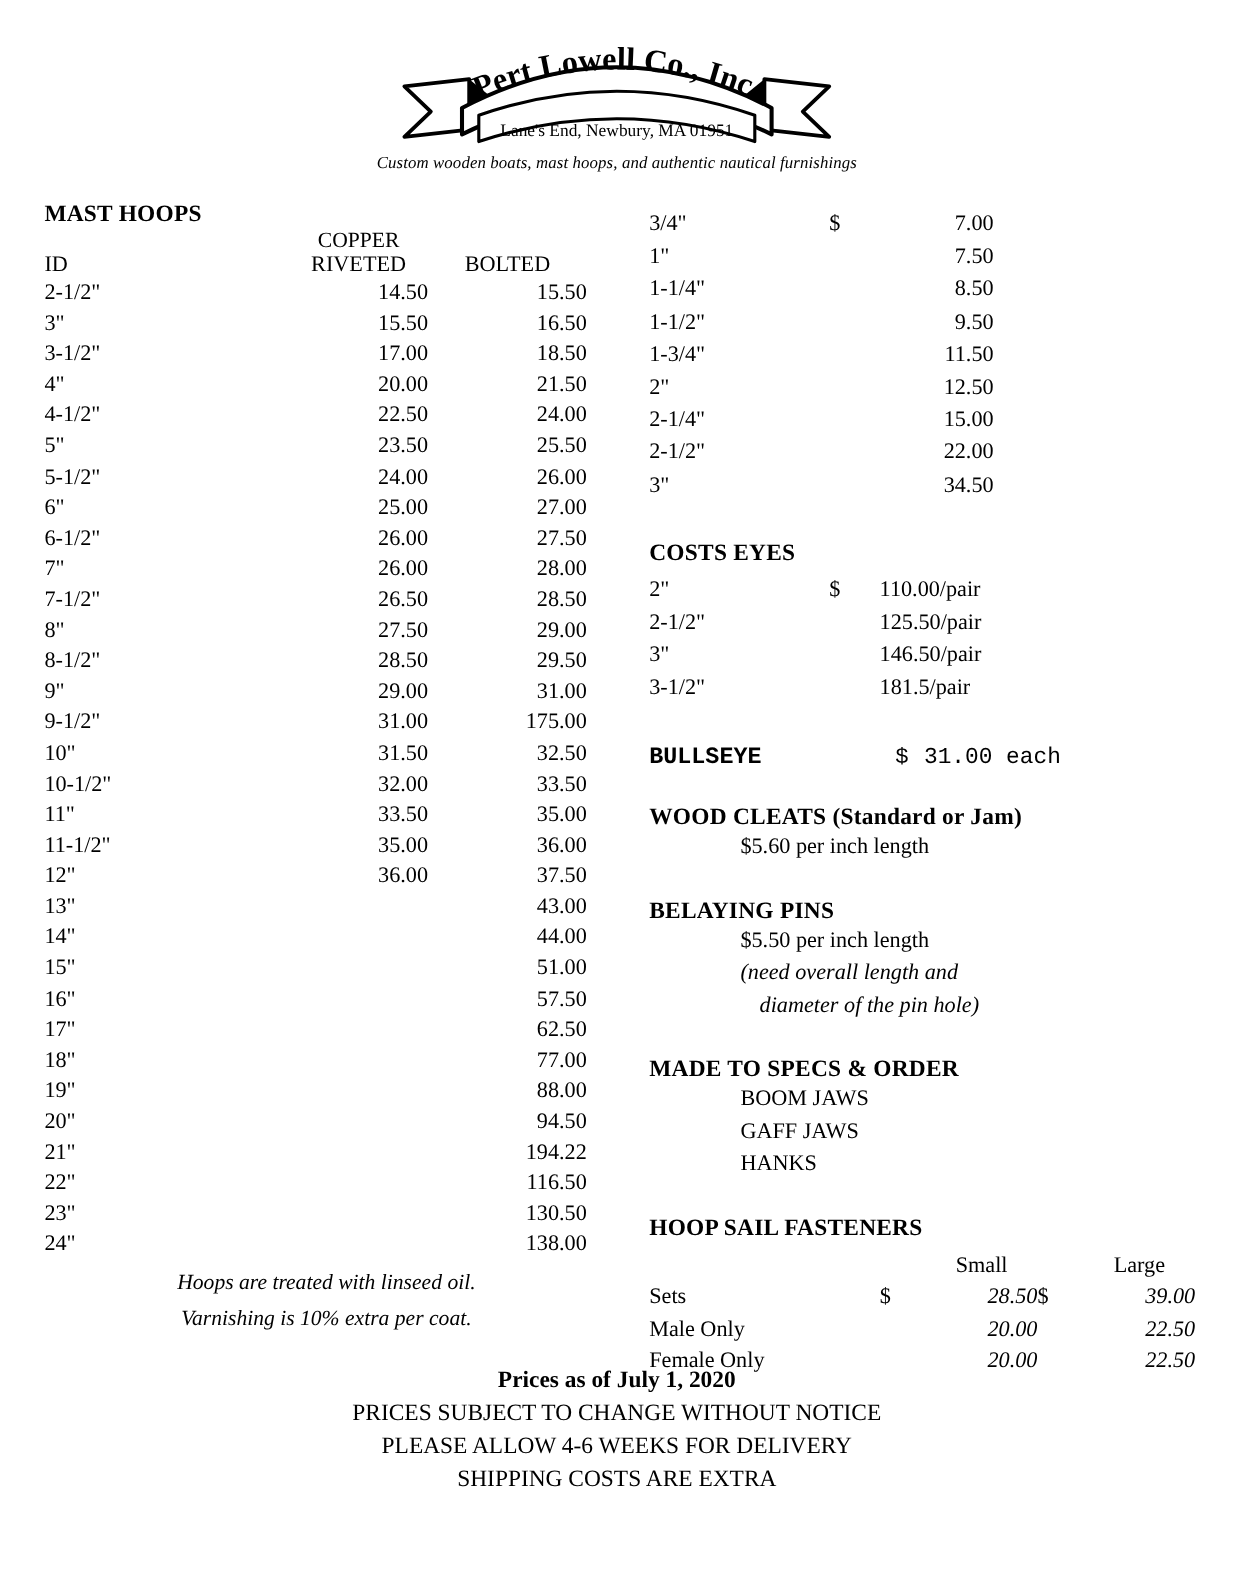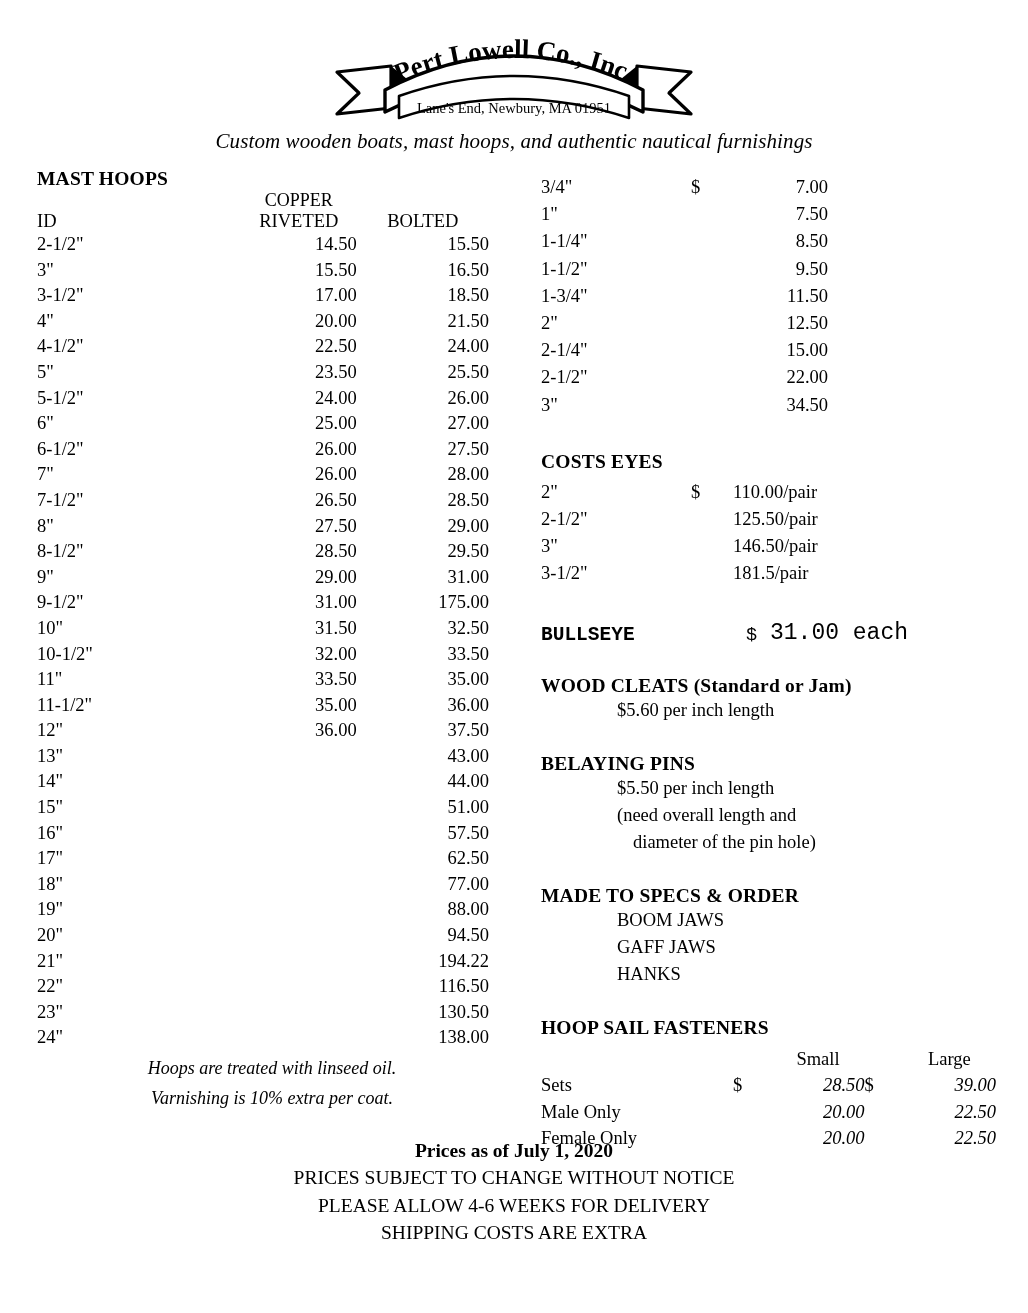--- a/index.html
+++ b/index.html
@@ -23,21 +23,21 @@
     align-items: center;
   }
   .logo-wrap {
     position: relative;
     width: 370px;
     height: 86px;
   }
   .logo-wrap svg { display: block; }
   .tagline {
     font-style: italic;
-    font-size: 21px;
+    font-size: 14px;
     letter-spacing: 0.1px;
     margin-top: 9px;
   }
 
   
   .columns {
     position: absolute;
     top: 168px;
     left: 0;
     width: 1028px;
@@ -103,31 +103,31 @@
   .r-size { width: 150px; padding-left: 76px; text-align: left; white-space: nowrap; }
   .r-dollar { width: 42px; text-align: left; }
   .r-val { width: 95px; text-align: right; white-space: nowrap; }
   .r-val-wide { width: 200px; text-align: left; white-space: nowrap; }
 
   .r-sub {
     font-size: 18.5px;
     line-height: 27px;
     padding-left: 76px;
   }
-  .r-sub-italic { }
+  .r-sub-italic { font-style: italic; }
   .r-sub-indent { padding-left: 92px; }
 
   .inline-head {
     display: flex;
     align-items: flex-end;
     font-family: Liberation Mono, monospace;
   }
   .inline-head .ih-label { font-size: 19.5px; font-weight: bold; width: 205px; }
   .inline-head .ih-dollar { font-size: 18.5px; width: 24px; }
-  .inline-head .ih-value { font-size: 23px; }
+  .inline-head .ih-value { font-size: 19px; }
 
   
   table.fasteners { border-collapse: collapse; margin-top: 7px; width: 455px; }
   table.fasteners td { font-size: 18.5px; line-height: 26.5px; padding: 0; }
   .fa-label { width: 200px; text-align: left; }
   .fa-d { width: 40px; text-align: left; }
   .fa-v { width: 96px; text-align: right; font-style: italic; padding-right: 12px; }
   .fa-hd { text-align: center; padding-right: 12px; }
   .fa-spacer { width: 200px; }
 

